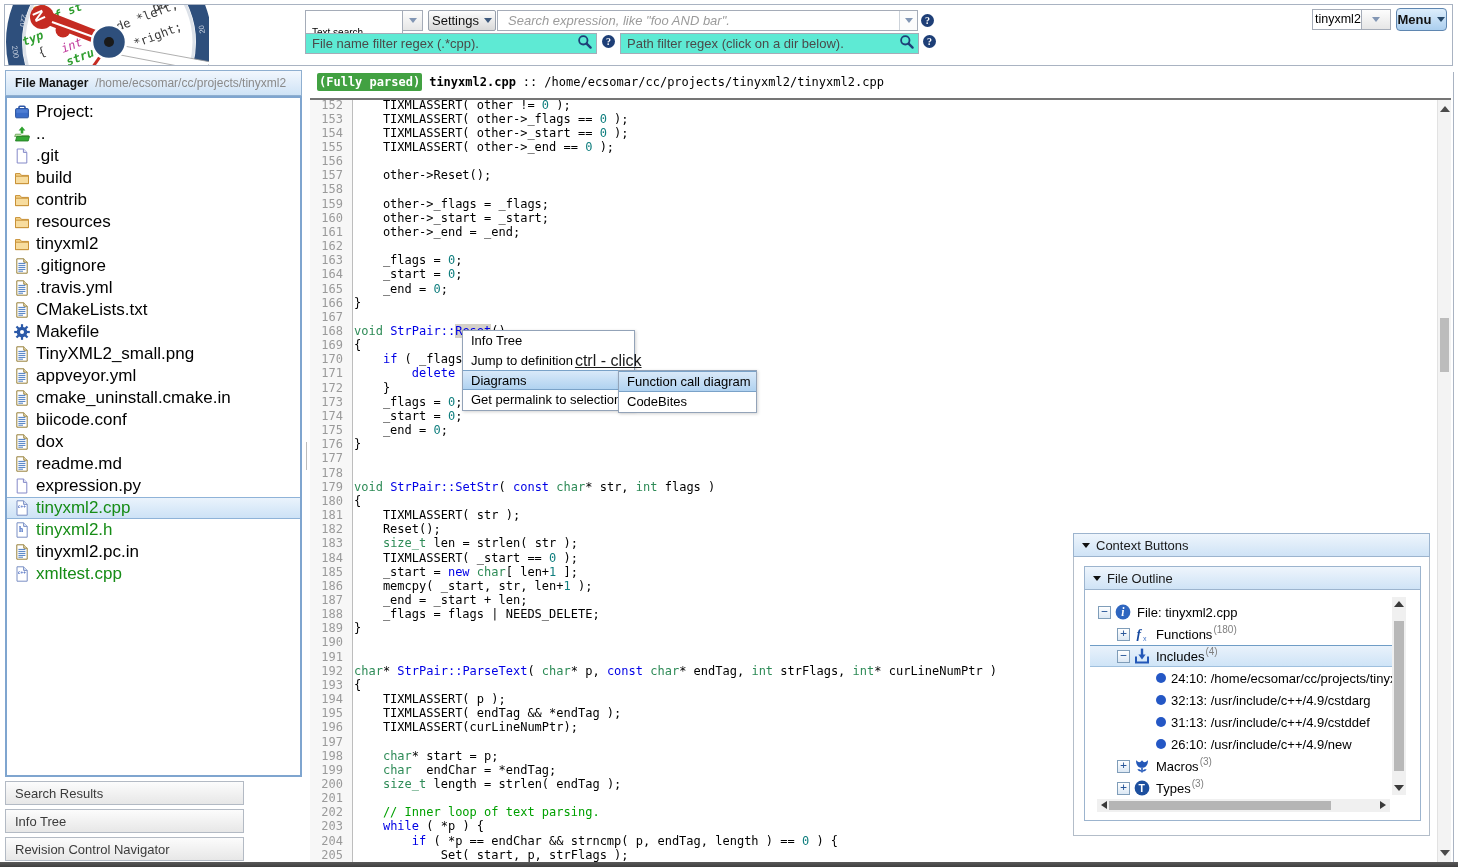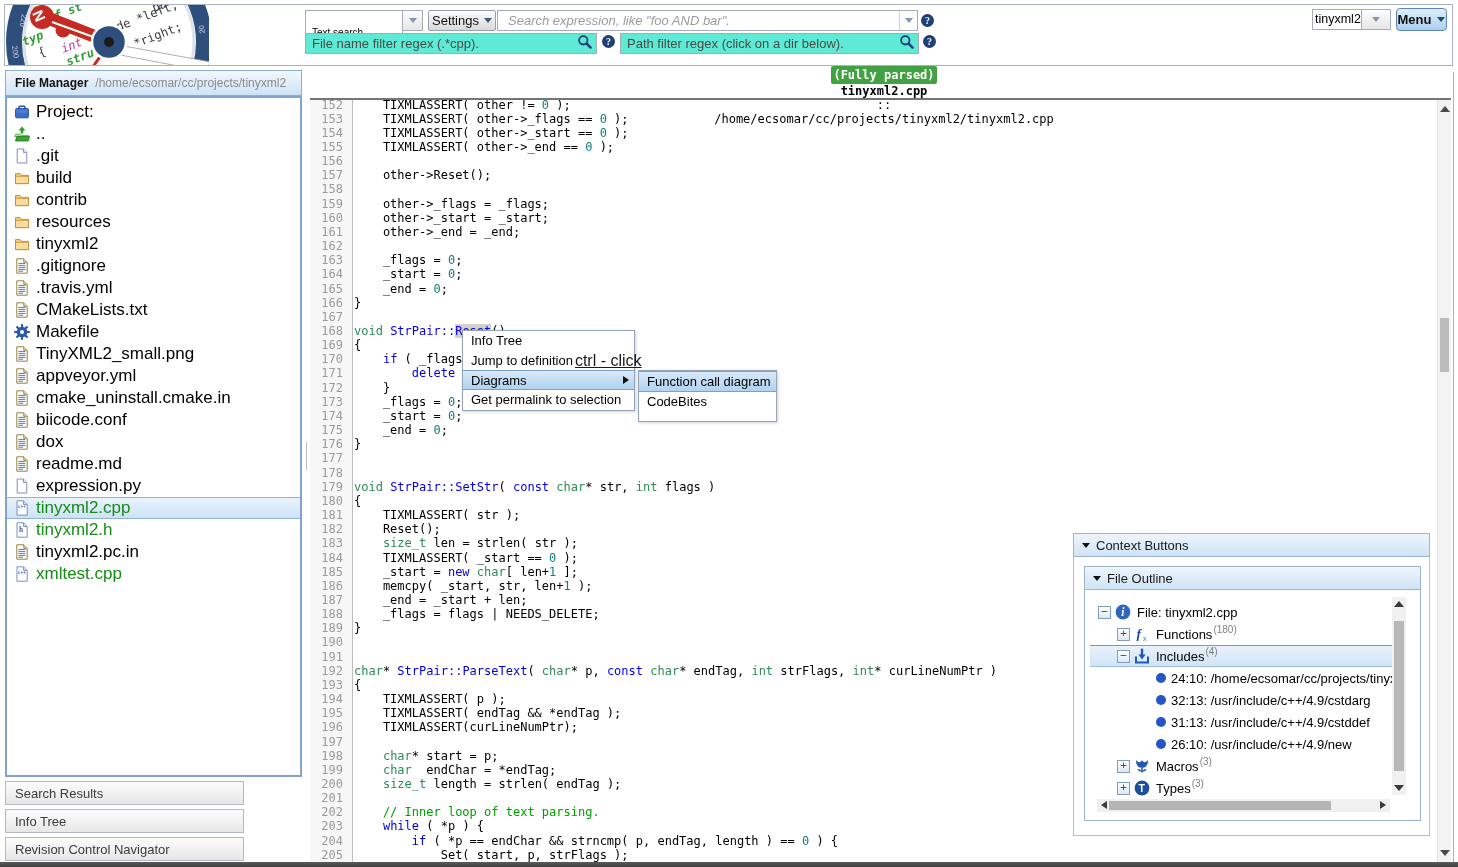--- a/index.html
+++ b/index.html
@@ -59,21 +59,21 @@
   .fm-item.selected { background:linear-gradient(#eaf3fc,#cde2f6); border-top:1px solid #8fb3d8; border-bottom:1px solid #8fb3d8; }
 
   .acc { left:5px; width:239px; height:24px; border:1px solid #b3bac4; background:linear-gradient(#fcfcfc,#e7e7e7);
     display:flex; align-items:center; padding-left:9px; font-size:13px; color:#3b3b3b; }
   .acc1 { top:781px; } .acc2 { top:809px; } .acc3 { top:837px; }
 
   .grip { left:306px; top:442px; width:1px; height:28px; background:#bdbdbd; }
 
   
   .code-hdr { left:310px; top:66px; width:1141px; height:34px; background:#fff; border-bottom:2px solid #757575;
-    display:flex; align-items:center; font-family:"DejaVu Sans Mono",monospace; font-size:12px; z-index:5;flex-direction:column; }
+    display:flex; align-items:center; font-family:"DejaVu Sans Mono",monospace; font-size:12px; z-index:5; }
   .badge { margin-left:7px; background:#42a142; color:#fff; font-weight:bold; padding:2px 2px; border-radius:2px; }
   .fname { font-weight:bold; margin-left:7px; color:#000; }
   .fsep { margin-left:7px; color:#000; }
   .fpath { margin-left:7px; color:#000; }
 
   .gutter { left:310px; top:100px; width:43px; height:762px; background:#f7f7f7; border-right:1px solid #bdbdbd; z-index:1; }
   .codewrap { left:310px; top:97.5px; width:1127px; height:764.5px; overflow:hidden;
     font-family:"DejaVu Sans Mono",monospace; font-size:12px; line-height:14.166px; white-space:pre; z-index:2; }
   .cl { height:14.166px; display:flex; }
   .ln { width:38px; padding-right:5px; text-align:right; color:#9a9a9a; flex:none; }
@@ -90,21 +90,21 @@
   .vsb .up { position:absolute; left:2px; top:6px; width:0; height:0; border-left:5px solid transparent; border-right:5px solid transparent; border-bottom:6px solid #4a4a4a; }
   .vsb .dn { position:absolute; left:2px; bottom:6px; width:0; height:0; border-left:5px solid transparent; border-right:5px solid transparent; border-top:6px solid #4a4a4a; }
   .vsb .th { position:absolute; left:2px; top:218px; width:9px; height:54px; background:#bcbcbc; }
 
   .pg-right { left:1453px; top:72px; width:1px; height:790px; background:#a9b3c2; }
   .bstrip { left:0; top:862px; width:1458px; height:5px; background:linear-gradient(#5a5a5a,#3f3f3f); }
 
   
   .menu { position:absolute; background:#fff; border:1px solid #93a3b8; z-index:50; box-shadow:1px 1px 3px rgba(0,0,0,0.18); }
   .menu-main { left:462px; top:330px; width:173px; height:81px; }
-  .menu-sub  { left:638px; top:370px; width:139px; height:52px; }
+  .menu-sub  { left:618px; top:370px; width:139px; height:43px; }
   .mi { height:19.7px; display:flex; align-items:center; padding:0 8px; font-size:13px; color:#000; position:relative; white-space:nowrap; }
   .menu-sub .mi { height:20.5px; }
   .mi .hint { font-size:16px; margin-left:2px; color:#1a1a1a;text-decoration:underline; }
   .mi.hl { background:linear-gradient(#d9e9f9,#b0d2f0); border-top:1px solid #7aa2c8; border-bottom:1px solid #7aa2c8; }
   .mi .sub-arrow { position:absolute; right:5px; width:0; height:0; border-top:4.5px solid transparent; border-bottom:4.5px solid transparent; border-left:6px solid #111; }
 
   
   .tp-hdr { display:flex; align-items:center; font-size:13px; color:#1a1a1a; border:1px solid #9cb4ce;
     background:linear-gradient(#eef5fc,#cfe3f6); }
   .tp-hdr .tri { width:0; height:0; border-left:4px solid transparent; border-right:4px solid transparent; border-top:5px solid #111; margin:0 6px 0 8px; }

